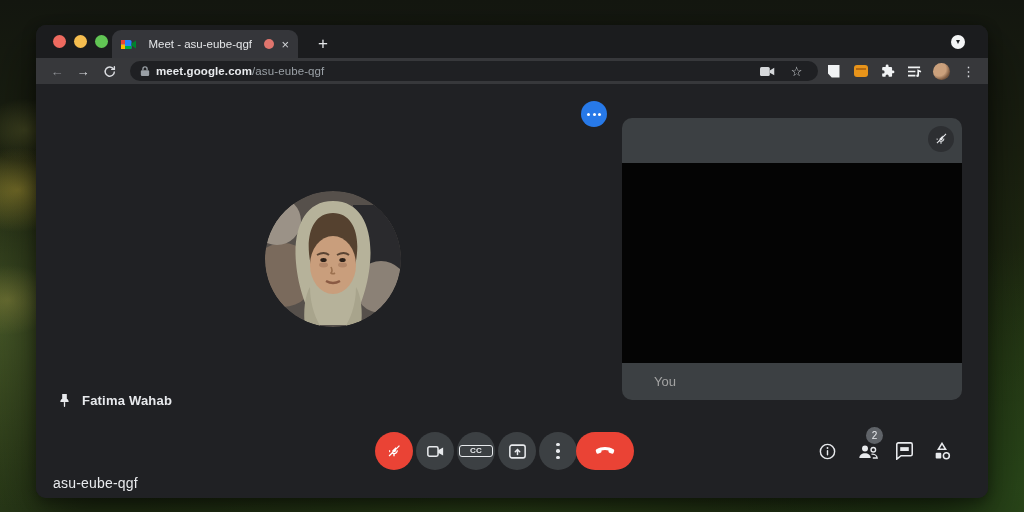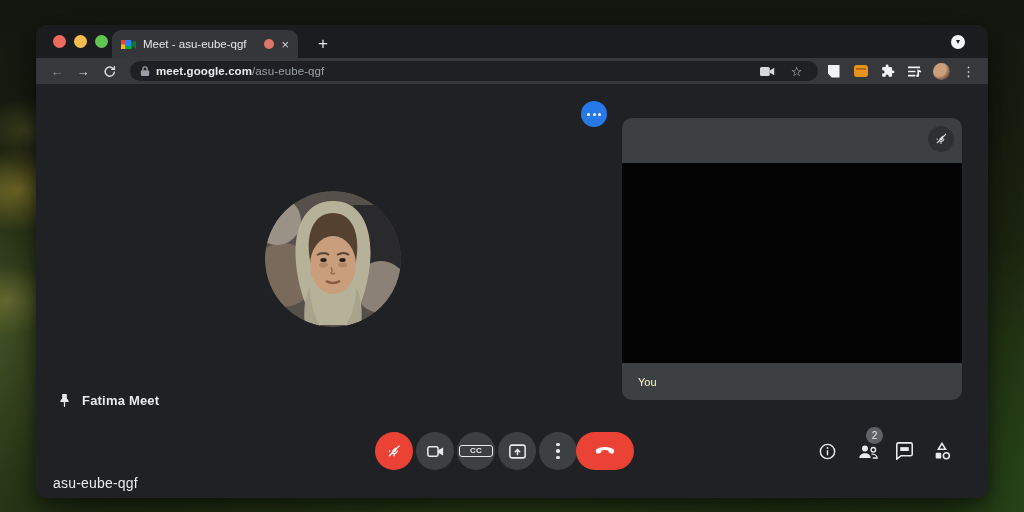--- a/index.html
+++ b/index.html
@@ -21,21 +21,21 @@
   }
 
   
   .window {
     position:absolute; left:36px; top:25px; width:952px; height:473px;
     border-radius:10px; overflow:hidden; background:#202124;
     box-shadow:0 22px 55px rgba(0,0,0,.55), 0 4px 14px rgba(0,0,0,.4);
   }
 
   
-  .tabstrip { position:relative; height:33px; background:#1b1c1e; }
+  .tabstrip { position:relative; height:33px; background:#1b1c1e;text-align:center; }
   .traffic { position:absolute; top:10px; left:17px; display:flex; gap:8px; }
   .traffic .dot { width:13px; height:13px; border-radius:50%; }
   .dot.red{ background:#ee6a5f; } .dot.yellow{ background:#f5bd4f; } .dot.green{ background:#61c554; }
 
   .tab {
     position:absolute; left:76px; top:5px; width:186px; height:28px;
     background:#35363a; border-radius:9px 9px 0 0;
     display:flex; align-items:center; padding:0 9px; gap:7px;
   }
   .tab-title { color:#e4e6e8; font-size:11.5px; white-space:nowrap; overflow:hidden; flex:1; }
@@ -95,21 +95,21 @@
     border-radius:10px; overflow:hidden; background:#3c4043;
     display:flex; flex-direction:column;
   }
   .self-top { height:45px; position:relative; }
   .self-mic {
     position:absolute; right:8px; top:8px; width:26px; height:26px; border-radius:50%;
     background:rgba(32,33,36,.55); display:flex; align-items:center; justify-content:center;
   }
   .self-video { flex:1; background:#040404; }
   .self-bottom { height:37px; display:flex; align-items:center; padding:0 16px; }
-  .self-bottom .you { color:#fef9c3; font-size:11px; }
+  .self-bottom .you { color:#a3a3a3; font-size:13px;margin-left:16px; }
 
   
   .meeting-code { position:absolute; left:17px; top:359px; color:#e8eaed; font-size:14px; letter-spacing:.2px;margin-top:32px; }
 
   .ctl { position:absolute; top:348px; width:38px; height:38px; border-radius:50%;
     background:#3c4043; display:flex; align-items:center; justify-content:center; }
   .ctl.red { background:#ea4335; }
   .ctl-mic { left:339px; } .ctl-cam { left:380px; } .ctl-cc { left:421px; }
   .ctl-present { left:462px; } .ctl-more { left:503px; }
   .ctl-hangup { left:540px; width:58px; border-radius:19px; background:#ea4335; }
@@ -249,21 +249,21 @@
         </svg>
       </div>
 
       <div class="pin-row">
         <span style="display:flex;">
           <svg width="13" height="15" viewBox="0 0 14 16" fill="#e8eaed">
             <path d="M9.5 1h-5v5.2C3.3 6.9 2.5 8.1 2.5 9.5h9c0-1.4-.8-2.6-2-3.3V1z"></path>
             <rect x="6.3" y="9.5" width="1.4" height="5.5" rx=".7"></rect>
           </svg>
         </span>
-        <span class="name">Fatima Meet</span>
+        <span class="name">Fatima Wahab</span>
       </div>
 
       <div class="self-tile">
         <div class="self-top">
           <span class="self-mic">
             <svg width="14" height="14" viewBox="0 0 24 24" fill="#e8eaed">
               <path d="M12 3a3 3 0 0 1 3 3v5a3 3 0 0 1-5.9.8L15 6v0a3 3 0 0 0-3-3 3 3 0 0 0-3 3v3.2L9 9V6a3 3 0 0 1 3-3z"></path>
               <path d="M17.8 11h-1.7a4.1 4.1 0 0 1-6.6 3.2l-1.2 1.2A5.9 5.9 0 0 0 11 16.9V20h2v-3.1a6 6 0 0 0 4.8-5.9z" opacity=".9"></path>
               <path d="M6.2 11c0 .6.1 1.2.3 1.7l-1.4 1.4A6 6 0 0 1 4.4 11h1.8z" opacity=".9"></path>
               <rect x="2.2" y="11.1" width="22" height="1.8" transform="rotate(-45 12 12)" fill="#e8eaed"></rect>

